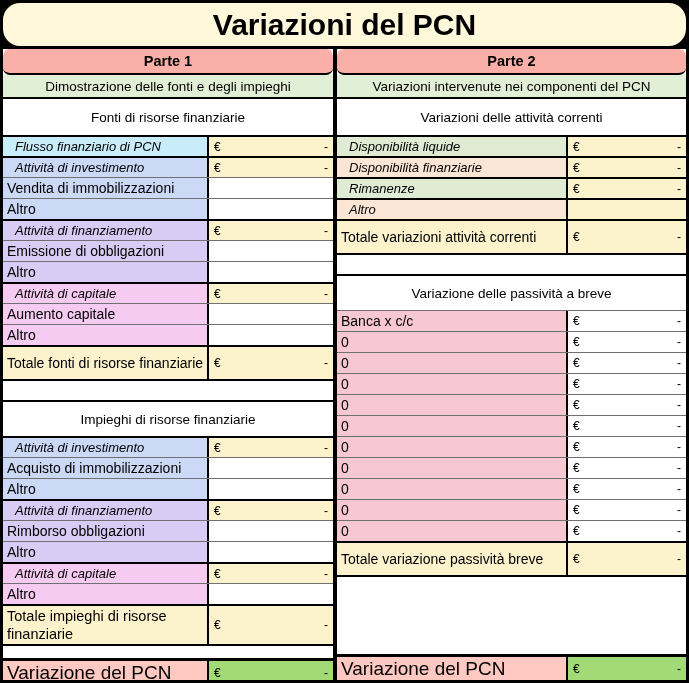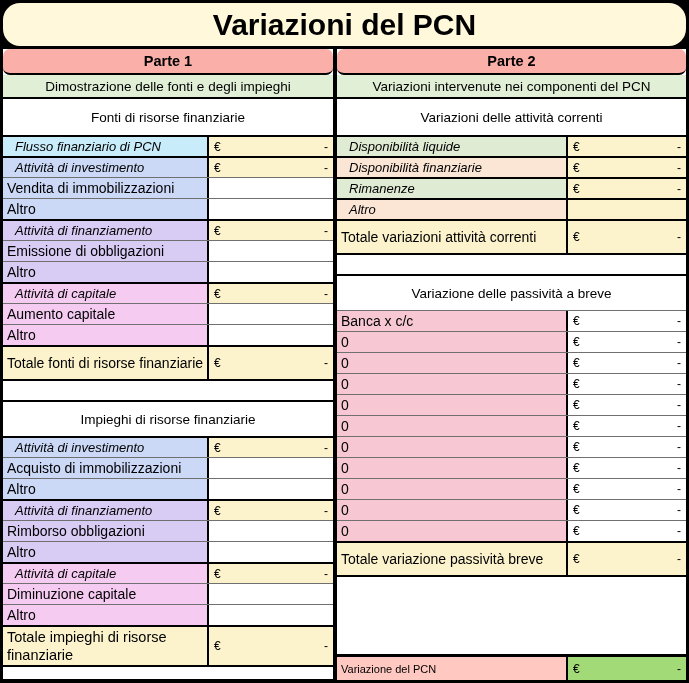--- a/index.html
+++ b/index.html
@@ -55,21 +55,21 @@
   .t-item.major{ border-top:2px solid #000; }
   .t-item.major .lab{ font-size:13px; font-style:italic;padding-left:12px; }
   .t-item.minor{ border-top:1px solid #707070; }
   .t-item.minor .lab{ font-size:14px; }
   .t-total{ height:34px; border-top:2px solid #000; }
   .t-total .lab{ font-size:14px; background:var(--cream,#FCF3CD); }
   .t-total2{ height:40px; border-top:2px solid #000; }
   .t-total2 .lab{ font-size:14.5px; white-space:normal; line-height:1.25; background:var(--cream,#FCF3CD); }
   .t-blank{ border-top:2px solid #000; background:#fff; }
   .t-grand{ height:26px; flex:0 0 26px; border-top:3px solid #000; }
-  .t-grand .lab{ font-size:11px; background:var(--grand_label_bg,#FFC9C2); }
+  .t-grand .lab{ font-size:19px; background:var(--grand_label_bg,#FFC9C2); }
   .fill{ flex:1 1 auto !important; height:auto !important; min-height:14px; }
 
   
   .bg-cyan{ background:var(--cyan,#C9ECFA); }
   .bg-blue{ background:var(--blue,#CBD8F6); }
   .bg-lavender{ background:var(--lavender,#D8CBF4); }
   .bg-magenta{ background:var(--magenta,#F5CBF2); }
   .bg-greenrow{ background:var(--green_row,#DFEBD3); }
   .bg-peach{ background:var(--peach,#FBE5D5); }
   .bg-rose{ background:var(--rose,#F7C8D4); }
@@ -215,27 +215,20 @@
             </div>
           </div>
           <div class="row t-item major">
             <div class="lab bg-magenta hasval">Attività di capitale</div>
             <div class="val vbg-cream">
               <span>€</span>
               <span>-</span>
             </div>
           </div>
           <div class="row t-item minor">
-            <div class="lab bg-magenta hasval">Diminuzione capitale</div>
-            <div class="val vbg-white">
-              <span></span>
-              <span></span>
-            </div>
-          </div>
-          <div class="row t-item minor">
             <div class="lab bg-magenta hasval">Altro</div>
             <div class="val vbg-white">
               <span></span>
               <span></span>
             </div>
           </div>
           <div class="row t-total2">
             <div class="lab hasval">Totale impieghi di risorse finanziarie</div>
             <div class="val vbg-cream">
               <span>€</span>

